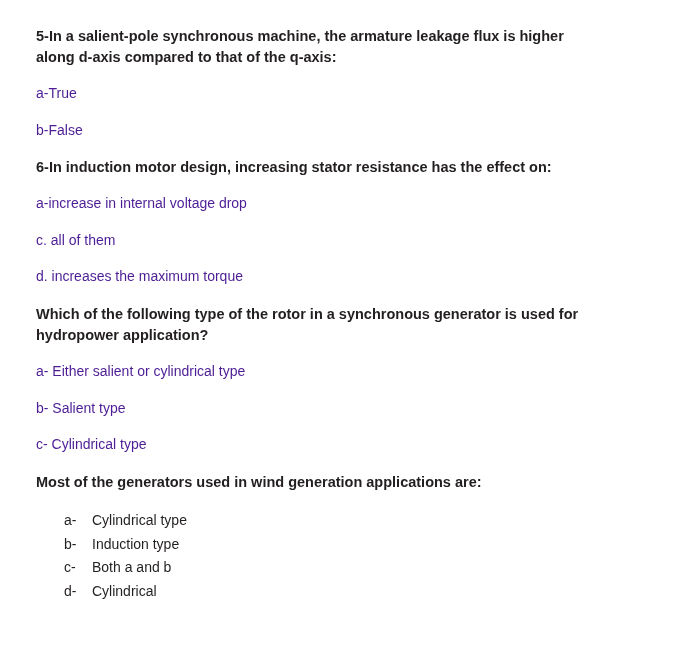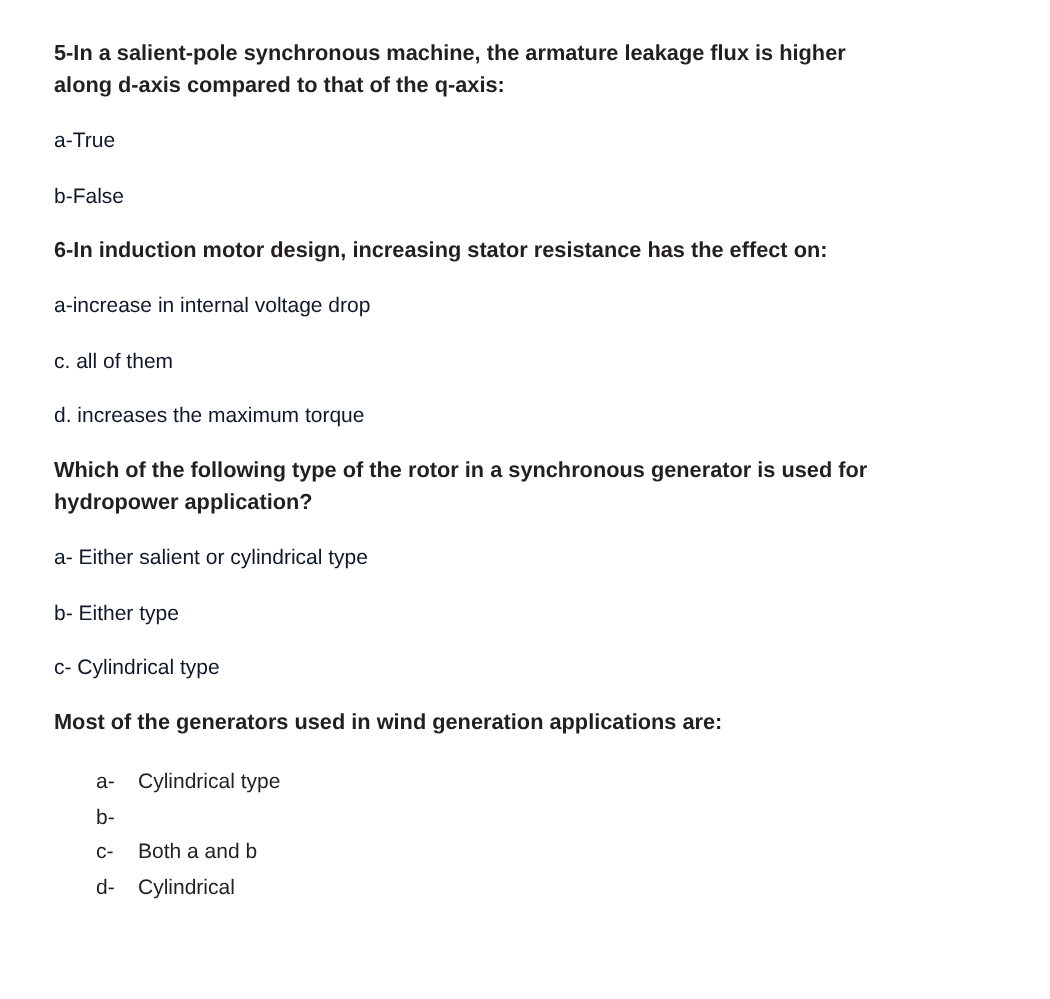--- a/index.html
+++ b/index.html
@@ -27,21 +27,21 @@
     font-weight: bold;
     line-height: 1.45;
     margin: 0 0 16px 0;
     color: #231f20;
   }
   .opt {
     font-size: 14px;
     font-weight: normal;
     line-height: 1.4;
     margin: 0 0 17px 0;
-    color: #0f172a;
+    color: #4c1d95;
   }
   .block {
     margin-bottom: 0;
   }
   ul.lettered {
     list-style: none;
     margin: 4px 0 0 0;
     padding: 0 0 0 28px;
   }
   ul.lettered li {
@@ -73,33 +73,34 @@
   <div class="block">
     <p class="q-text wide">6-In induction motor design, increasing stator resistance has the effect on:</p>
     <p class="opt">a-increase in internal voltage drop</p>
     <p class="opt">c. all of them</p>
     <p class="opt">d. increases the maximum torque</p>
   </div>
 
   <div class="block">
     <p class="q-text wide">Which of the following type of the rotor in a synchronous generator is used for hydropower application?</p>
     <p class="opt">a- Either salient or cylindrical type</p>
-    <p class="opt">b- Either type</p>
+    <p class="opt">b- Salient type</p>
     <p class="opt">c- Cylindrical type</p>
   </div>
 
   <div class="block">
     <p class="q-text wide">Most of the generators used in wind generation applications are:</p>
     <ul class="lettered">
       <li>
         <span class="marker">a-</span>
         <span>Cylindrical type</span>
       </li>
       <li>
         <span class="marker">b-</span>
+        <span>Induction type</span>
       </li>
       <li>
         <span class="marker">c-</span>
         <span>Both a and b</span>
       </li>
       <li>
         <span class="marker">d-</span>
         <span>Cylindrical</span>
       </li>
     </ul>

